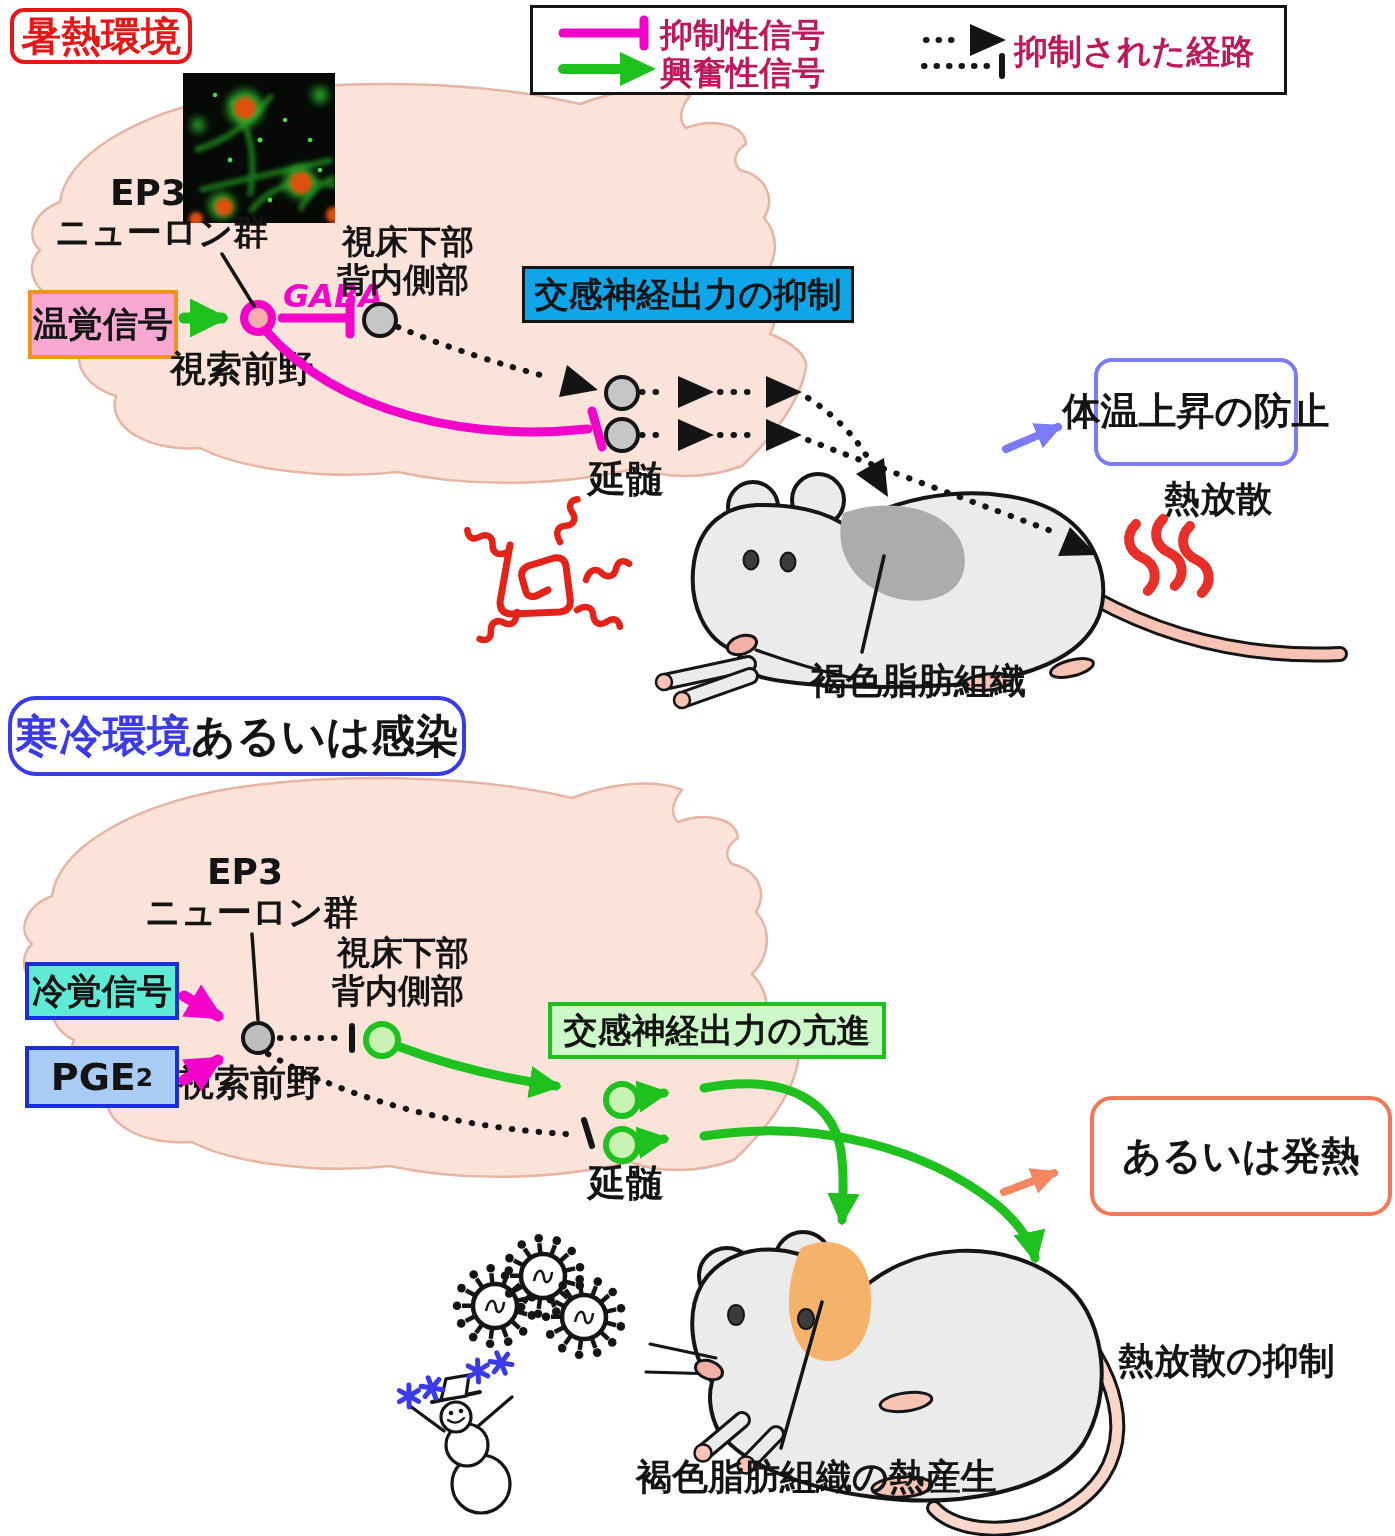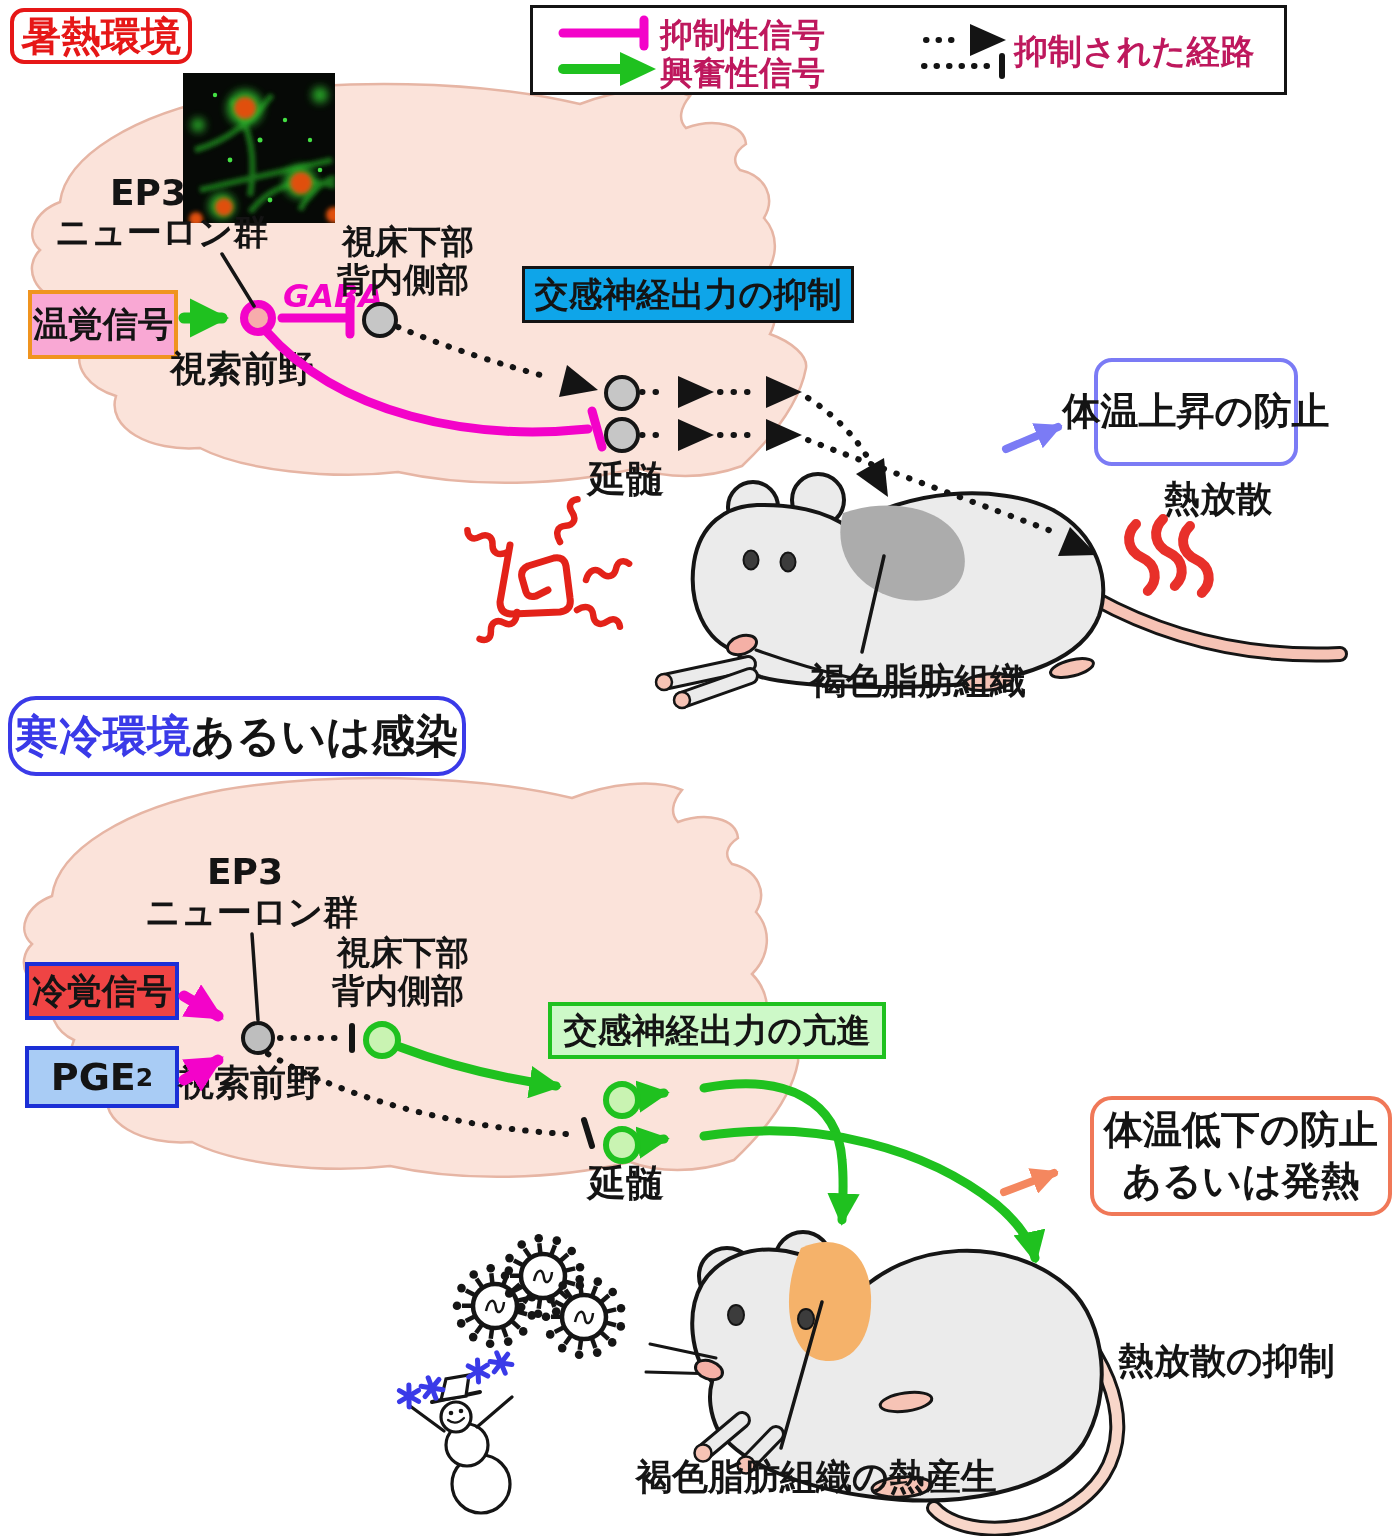--- a/index.html
+++ b/index.html
@@ -29,21 +29,21 @@
   #medulla-hot{left:588px;top:458px;font-size:38px;}
   #outcome-hot{left:1094px;top:358px;width:204px;height:108px;border:4px solid #7B7BF5;border-radius:18px;
                background:#fff;font-size:38px;line-height:1.3;flex-direction:row;}
   #heatloss-hot{left:1164px;top:478px;font-size:36px;}
   #bat-hot{left:810px;top:660px;font-size:36px;}
   #cold-title{left:8px;top:696px;width:458px;height:80px;border:4px solid #3A3AE8;border-radius:28px;
               background:#fff;font-size:44px;}
   #cold-title .blue{color:#3A3AE8;}
   #ep3-cold{left:207px;top:851px;font-size:36px;}
   #ep3g-cold{left:145px;top:892px;font-size:35px;}
-  #cold-box{left:25px;top:962px;width:154px;height:58px;background:#ef4444;border:4px solid #1B2FD6;font-size:35px;}
+  #cold-box{left:25px;top:962px;width:154px;height:58px;background:#5eead4;border:4px solid #1B2FD6;font-size:35px;}
   #pge-box{left:25px;top:1046px;width:154px;height:62px;background:#A9CCF5;border:4px solid #1B2FD6;font-size:38px;}
   #pge-box sub{font-size:25px;}
   #poa-cold{left:178px;top:1062px;font-size:36px;}
   #dmh1-cold{left:337px;top:934px;font-size:33px;}
   #dmh2-cold{left:332px;top:972px;font-size:33px;}
   #symp-cold{left:548px;top:1002px;width:338px;height:57px;background:#CDF9C8;border:4px solid #1FC11F;font-size:34px;}
   #medulla-cold{left:588px;top:1162px;font-size:38px;}
   #outcome-cold{left:1090px;top:1096px;width:302px;height:120px;border:4px solid #F07858;border-radius:22px;
                 background:#fff;font-size:39px;line-height:1.3;flex-direction:column;}
   #heatloss-cold{left:1118px;top:1340px;font-size:36px;}
@@ -189,21 +189,20 @@
   <div class="box" id="pge-box">
     <span>PGE</span>
       <sub>2</sub>
   </div>
   <div class="lbl" id="poa-cold">視索前野</div>
   <div class="lbl" id="dmh1-cold">視床下部</div>
   <div class="lbl" id="dmh2-cold">背内側部</div>
   <div class="box" id="symp-cold">交感神経出力の亢進</div>
   <div class="lbl" id="medulla-cold">延髄</div>
   <div class="box" id="outcome-cold">
-    <span>体温低下の防止</span>
     <span>あるいは発熱</span>
   </div>
   <div class="lbl" id="heatloss-cold">熱放散の抑制</div>
   <div class="lbl" id="batthermo">褐色脂肪組織の熱産生</div>
 
   <svg id="fg" width="1395" height="1536" viewBox="0 0 1395 1536">
     <defs>
       <marker id="mG" viewBox="0 0 10 10" refX="8.2" refY="5" markerWidth="3.6" markerHeight="3.6" orient="auto">
           <path d="M0,0L10,5L0,10Z" fill="#1FC11F"></path>
         </marker>

